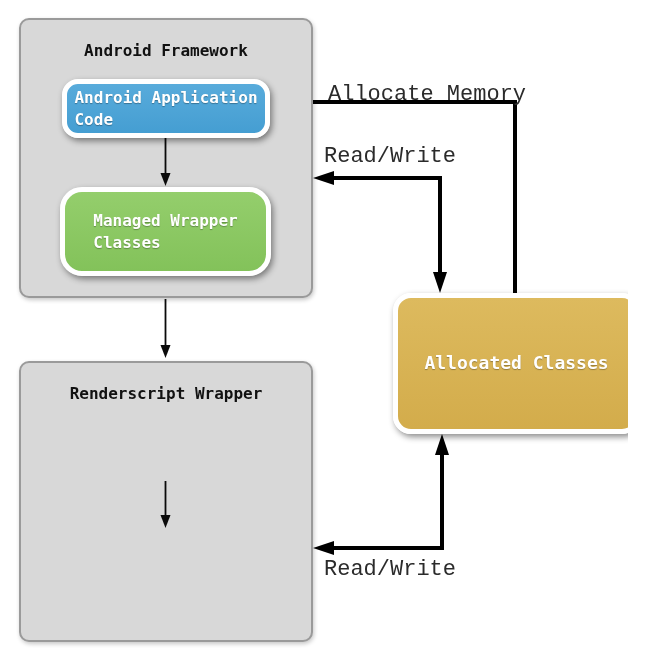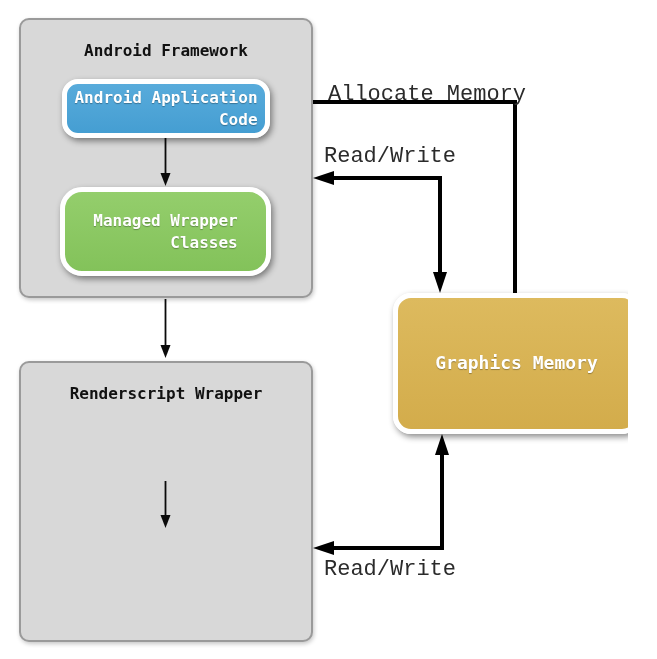--- a/index.html
+++ b/index.html
@@ -35,21 +35,21 @@
   
   .pill {
     position: absolute;
     box-sizing: border-box;
     border: 5px solid #ffffff;
     border-radius: 16px;
     box-shadow: 2px 3px 6px rgba(0,0,0,0.45);
     display: flex;
     align-items: center;
     justify-content: center;
-    text-align: right;
+    text-align: left;
     color: #ffffff;
     font-weight: bold;
     font-size: 16px;
     line-height: 1.35;
     white-space: pre-line;
     text-shadow: 0 1px 1px rgba(0,0,0,0.3);
   }
   .pill-blue  { background: linear-gradient(180deg, #58abdb, #459ed2); }
   .pill-green { background: linear-gradient(180deg, #94ce6c, #83c25a); }
   .pill-gold  { background: linear-gradient(180deg, #ddba5e, #d3ac4b); border-radius: 18px; font-size: 18px; }
@@ -129,20 +129,20 @@
   </div>
 
   <div class="pill pill-green node-wrapper">
     <span>Managed Wrapper
 Classes</span>
   </div>
 
 
 
   <div class="pill pill-gold node-memory">
-    <span>Graphics Memory</span>
+    <span>Allocated Classes</span>
   </div>
 
   <div class="edge-label lbl-allocate">Allocate Memory</div>
   <div class="edge-label lbl-rw-top">Read/Write</div>
   <div class="edge-label lbl-rw-bottom">Read/Write</div>
 
 </div>
 
 </body></html>

